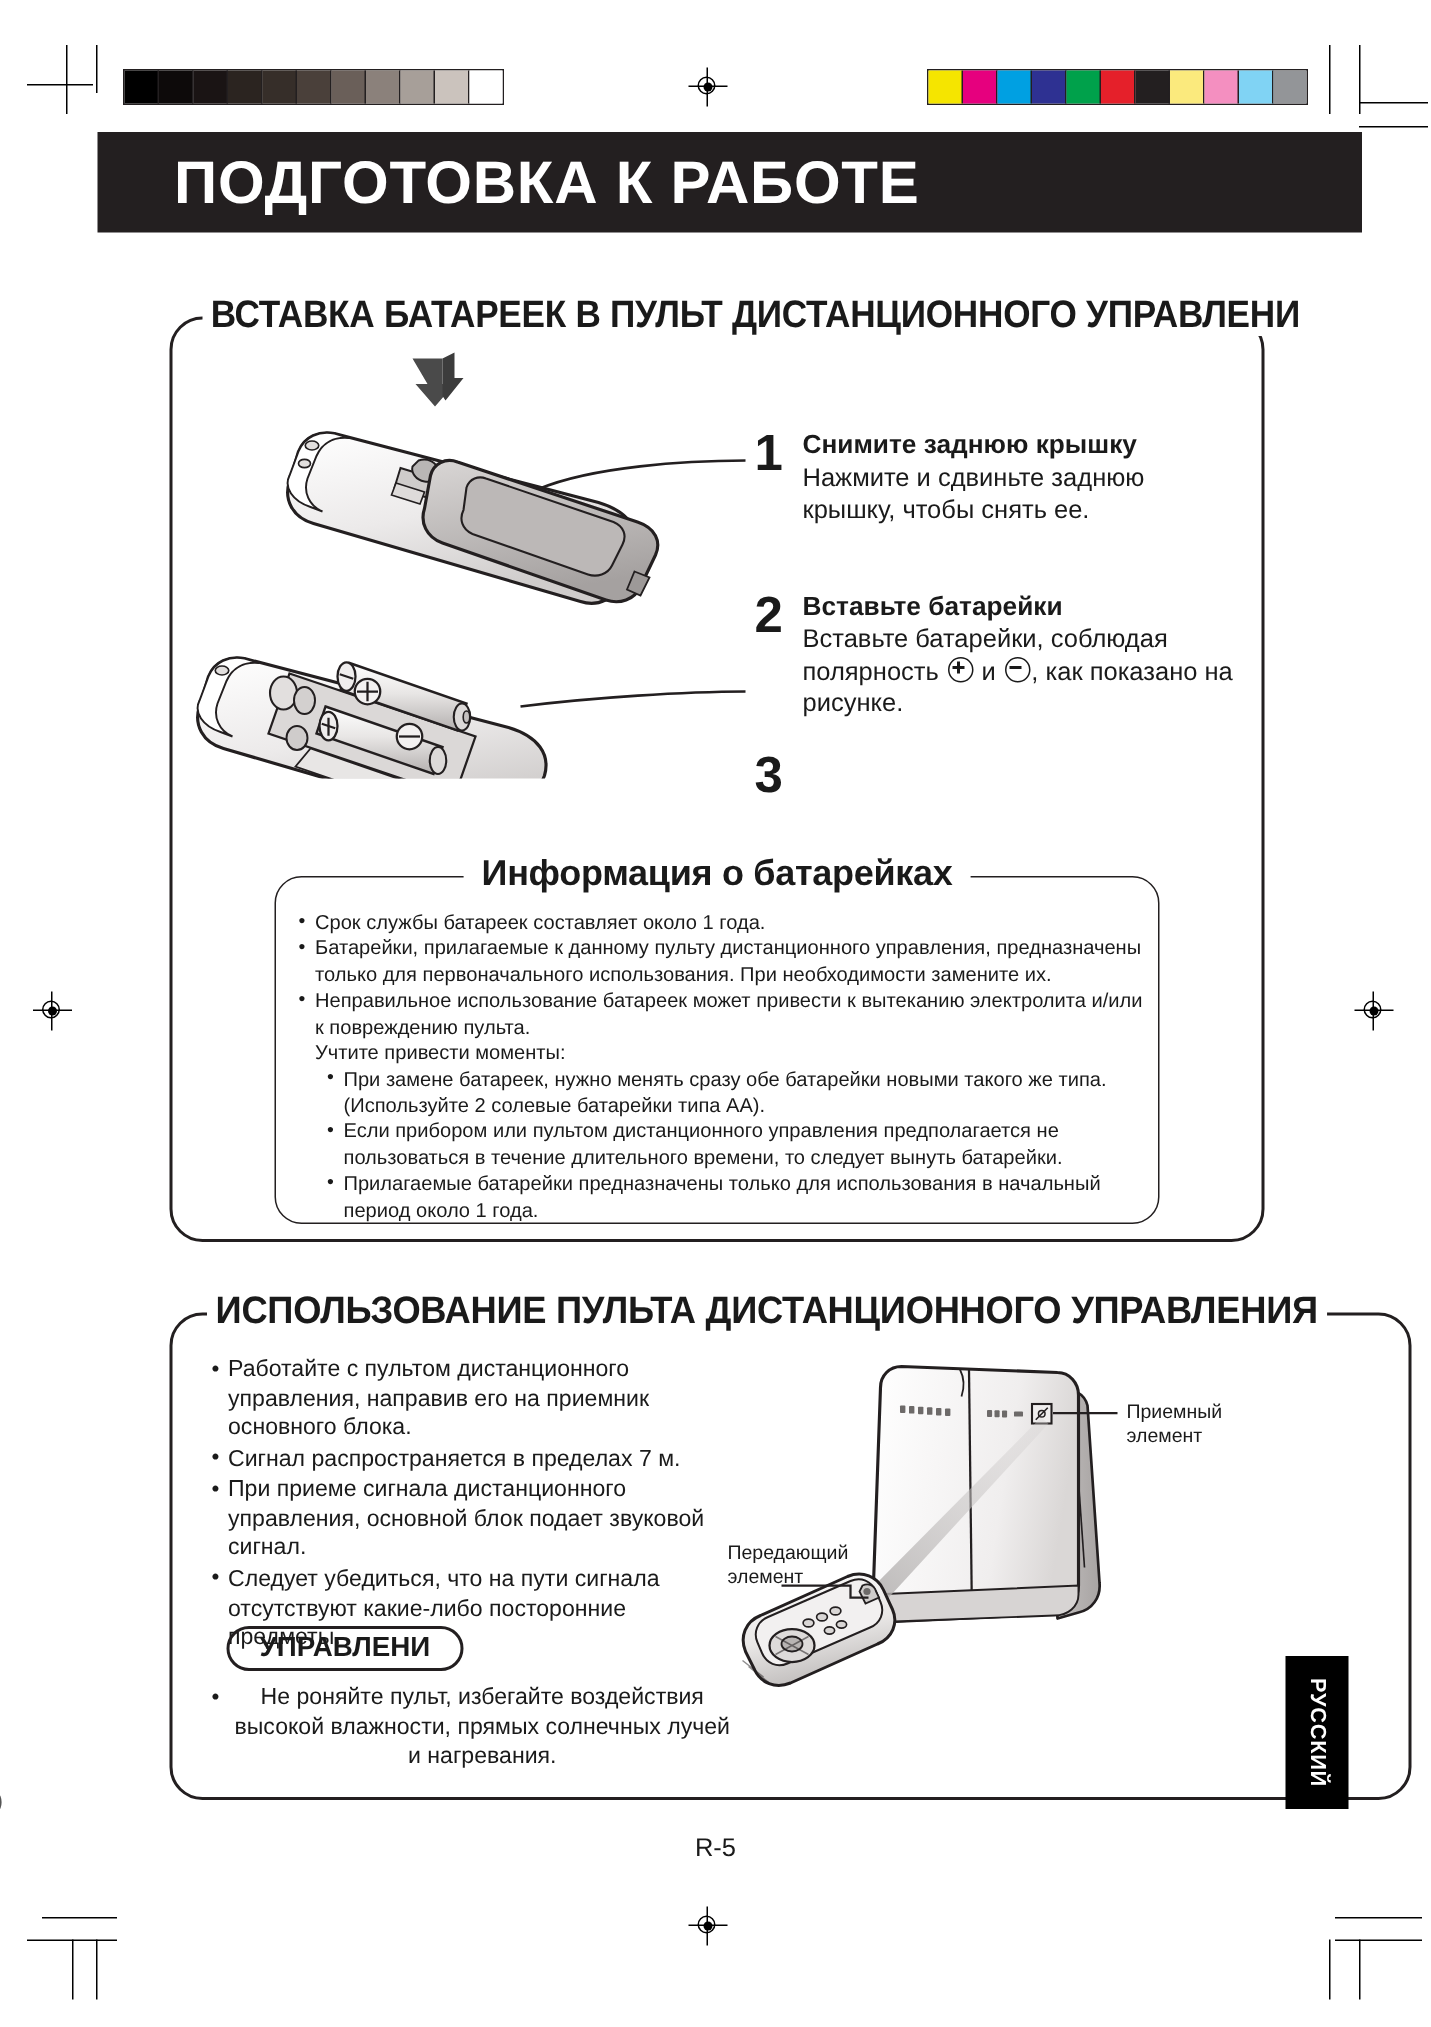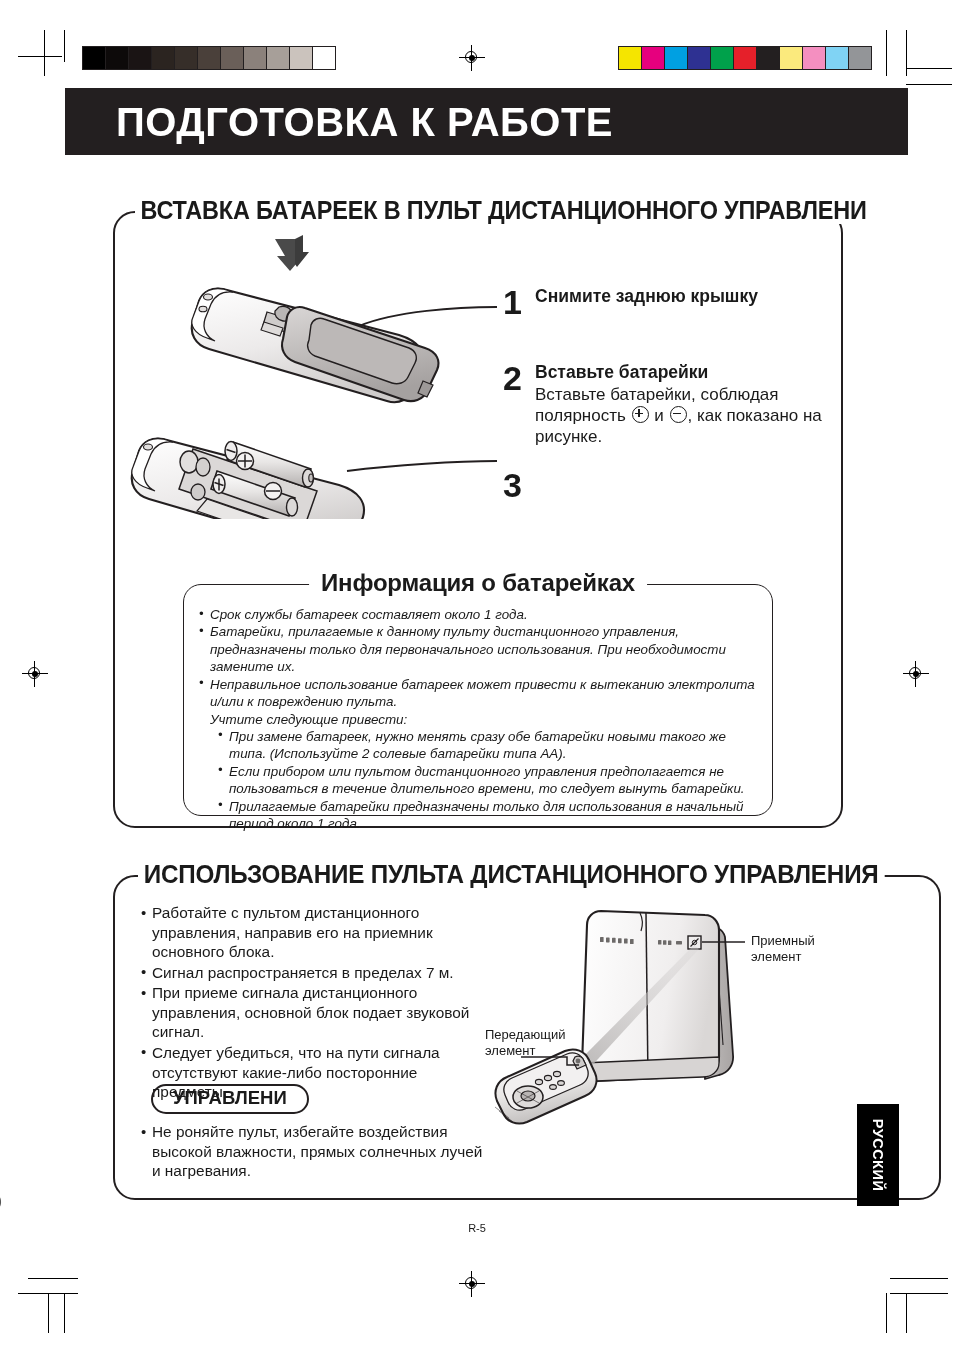--- a/index.html
+++ b/index.html
@@ -127,21 +127,21 @@
   
   #battery-info {
     left: 70px; top: 360px; width: 590px; height: 245px;
   }
   #battery-info .frame { border-width: 1.6px; border-radius: 18px; }
   #battery-info .box-title {
     left: 50%; transform: translateX(-50%);
     padding: 0 12px;
     font-size: 24px;
   }
-  #battery-info .inner { padding: 22px 8px 0 16px; font-style: italic; }
+  #battery-info .inner { padding: 22px 8px 0 16px; }
 
   ul.bullets { list-style: none; margin: 0; padding: 0; }
   ul.bullets > li {
     position: relative;
     padding-left: 11px;
     font-size: 13.4px;
     line-height: 1.30;
     margin-bottom: 0px;
   }
   ul.bullets > li::before {
@@ -169,21 +169,21 @@
 
   .note-badge {
     position: absolute; left: 38px; top: 209px;
     border: 2.2px solid #231f20;
     border-radius: 999px;
     padding: 3px 20px 4px 20px;
     font-size: 18.5px; font-weight: bold;
     line-height: 1;
   }
   #note-bullets {
-    position: absolute; left: 28px; top: 247px; width: 350px;
+    position: absolute; left: 28px; top: 247px; width: 350px; text-align: center;
   }
   #note-bullets li { font-size: 15.4px; line-height: 1.27; }
   #note-bullets li::before { font-size: 15px; }
 
   
   .diag-label {
     position: absolute; font-size: 13px; line-height: 1.2;
   }
 
   
@@ -197,21 +197,21 @@
     left: 50%; top: 50%;
     transform: translate(-50%, -50%) rotate(90deg);
     color: #ffffff;
     font-size: 14.5px; font-weight: bold;
     letter-spacing: 0.5px;
     white-space: nowrap;
   }
 
   .page-number {
     position: absolute; left: 0; top: 1222px; width: 954px;
-    text-align: center; font-size: 11px;
+    text-align: center; font-size: 17px;
   }
 
   .edge-glyph {
     position: absolute; left: -3px; top: 1192px;
     font-size: 15px; color: #555;
   }
 
   svg { display: block; }
 </style>
 </head>
@@ -385,20 +385,21 @@
         <path d="M220,242 C268,236 330,232 372,232" fill="none" stroke="#231f20" stroke-width="1.8"></path>
       </svg>
     </div>
 
     <div class="steps">
 
       <div class="step">
         <div class="num">1</div>
         <div class="body">
           <div class="head">Снимите заднюю крышку</div>
+          <div class="desc">Нажмите и сдвиньте заднюю крышку, чтобы снять ее.</div>
         </div>
       </div>
 
       <div class="step" style="margin-top:44px;">
         <div class="num">2</div>
         <div class="body">
           <div class="head">Вставьте батарейки</div>
           <div class="desc">
             <span>Вставьте батарейки, соблюдая полярность</span>
             <span class="polarity"><span class="bar-h"></span><span class="bar-v"></span></span>
@@ -416,21 +417,21 @@
 
     <div class="titled-box" id="battery-info">
       <div class="frame"></div>
       <div class="box-title">Информация о батарейках</div>
       <div class="inner">
         <ul class="bullets">
           <li>Срок службы батареек составляет около 1 года.</li>
           <li>Батарейки, прилагаемые к данному пульту дистанционного управления, предназначены только для первоначального использования. При необходимости замените их.</li>
           <li>
             <span>Неправильное использование батареек может привести к вытеканию электролита и/или к повреждению пульта.</span>
-            <span class="plain">Учтите следующие привести:</span>
+            <span class="plain">Учтите привести моменты:</span>
             <ul class="sub">
               <li>При замене батареек, нужно менять сразу обе батарейки новыми такого же типа. (Используйте 2 солевые батарейки типа АА).</li>
               <li>Если прибором или пультом дистанционного управления предполагается не пользоваться в течение длительного времени, то следует вынуть батарейки.</li>
               <li>Прилагаемые батарейки предназначены только для использования в начальный период около 1 года.</li>
             </ul>
           </li>
         </ul>
       </div>
     </div>
 

